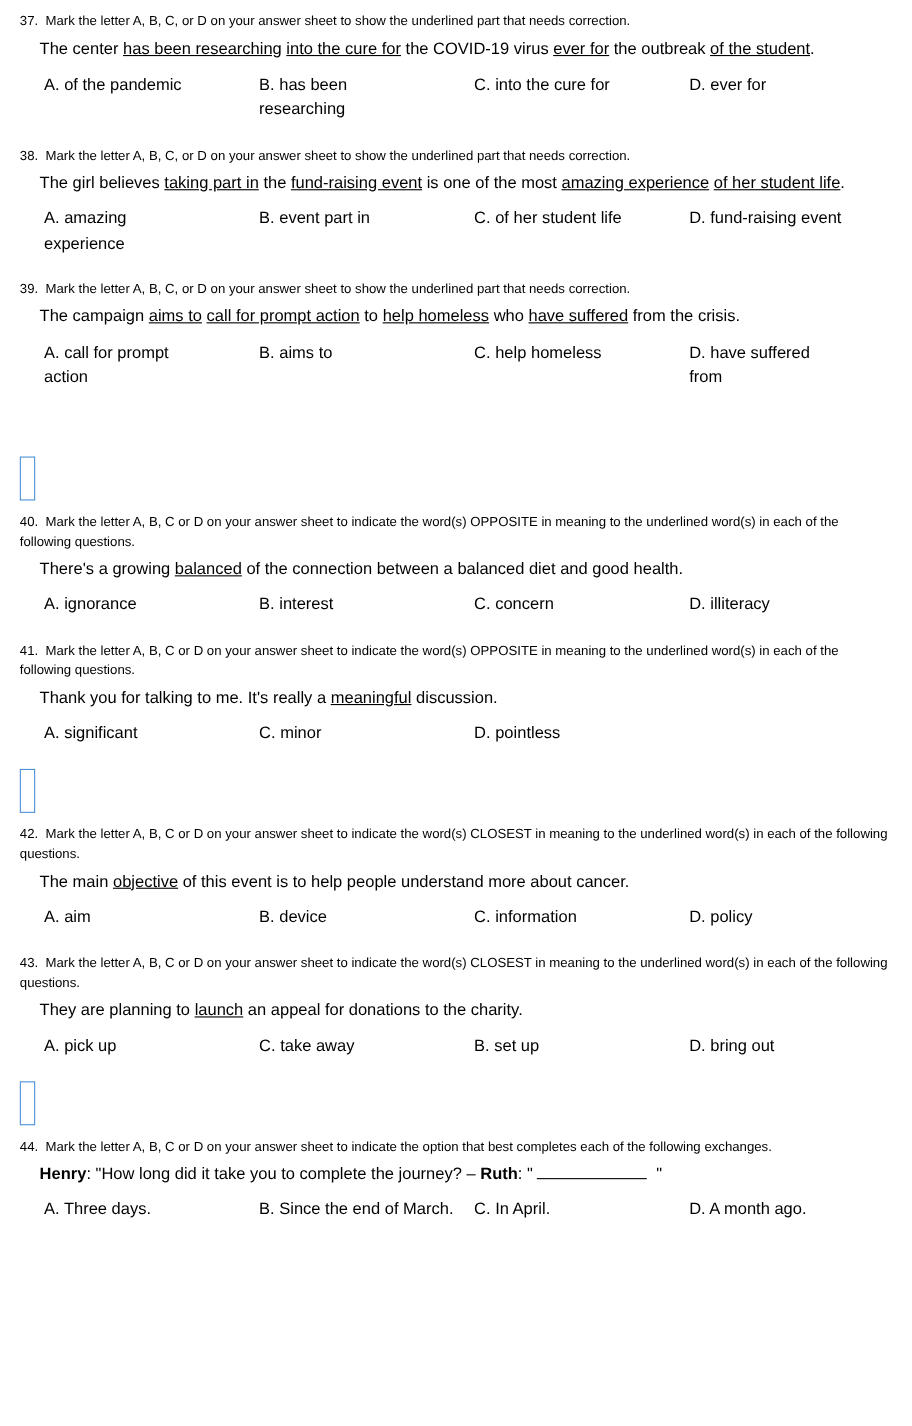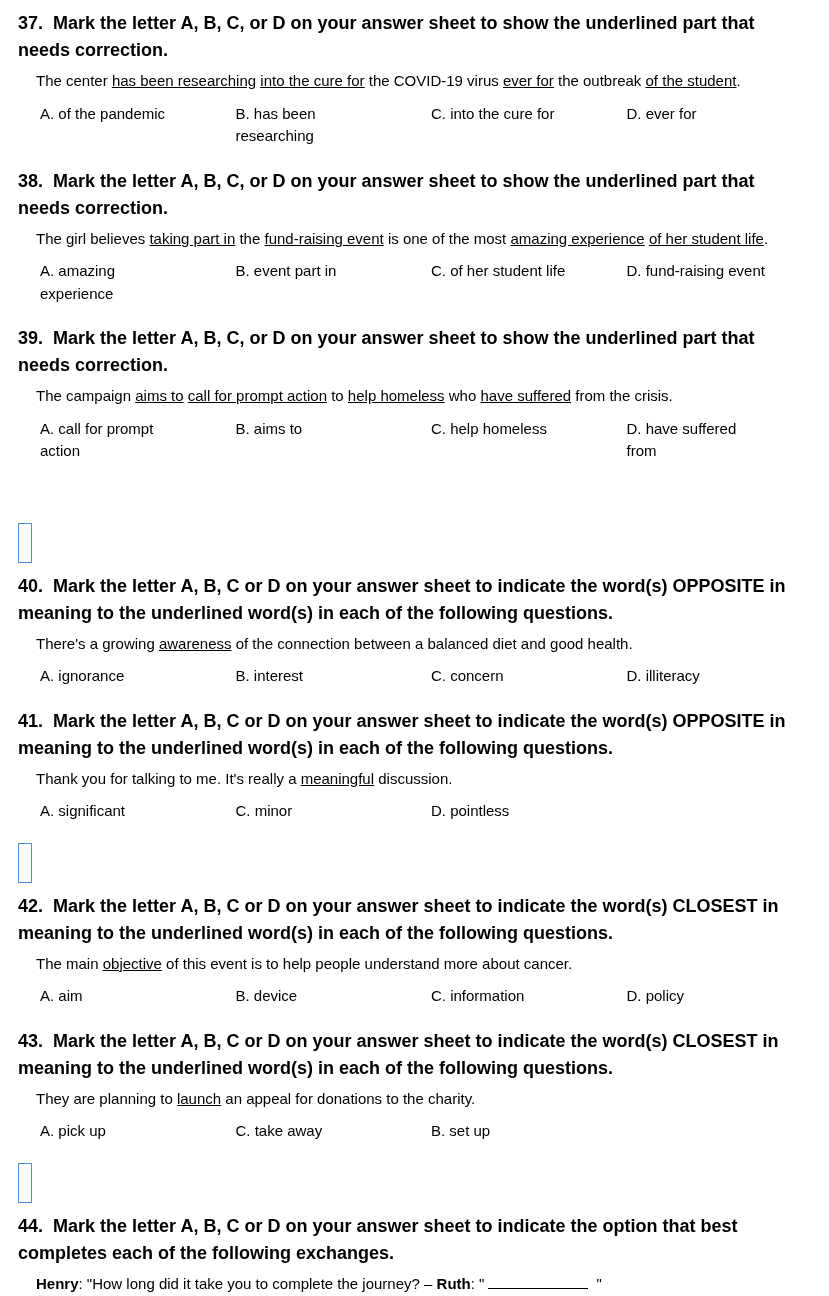--- a/index.html
+++ b/index.html
@@ -9,23 +9,23 @@
       color: #000;
       background: #fff;
       width: 829px;
       padding: 10px 18px;
       line-height: 1.5;
     }
     .question-block {
       margin-bottom: 18px;
     }
     .question-title {
-      font-weight: bold;
+      font-weight: normal;
       margin-bottom: 6px;
-      font-size: 18px;
+      font-size: 12px;
     }
     .sentence {
       margin-left: 18px;
       margin-bottom: 8px;
       font-size: 15px;
     }
     .underline {
       text-decoration: underline;
     }
     .options-grid {
@@ -105,21 +105,21 @@
 
 <div class="page-break-space"></div>
 
 <div class="divider-box"></div>
 
 <div class="question-block">
   <div class="question-title">
     40.&nbsp; Mark the letter A, B, C or D on your answer sheet to indicate the word(s) OPPOSITE in meaning to the underlined word(s) in each of the following questions.
   </div>
   <div class="sentence">
-    There's a growing <span class="underline">awareness</span> of the connection between a balanced diet and good health.
+    There's a growing <span class="underline">balanced</span> of the connection between a balanced diet and good health.
   </div>
   <div class="options-grid">
     <div class="option">A. ignorance</div>
     <div class="option">B. interest</div>
     <div class="option">C. concern</div>
     <div class="option">D. illiteracy</div>
   </div>
 </div>
 
 <div class="question-block">
@@ -157,20 +157,21 @@
   <div class="question-title">
     43.&nbsp; Mark the letter A, B, C or D on your answer sheet to indicate the word(s) CLOSEST in meaning to the underlined word(s) in each of the following questions.
   </div>
   <div class="sentence">
     They are planning to <span class="underline">launch</span> an appeal for donations to the charity.
   </div>
   <div class="options-grid">
     <div class="option">A. pick up</div>
     <div class="option">C. take away</div>
     <div class="option">B. set up</div>
+    <div class="option">D. bring out</div>
   </div>
 </div>
 
 <div class="divider-box"></div>
 
 <div class="question-block">
   <div class="question-title">
     44.&nbsp; Mark the letter A, B, C or D on your answer sheet to indicate the option that best completes each of the following exchanges.
   </div>
   <div class="sentence">

